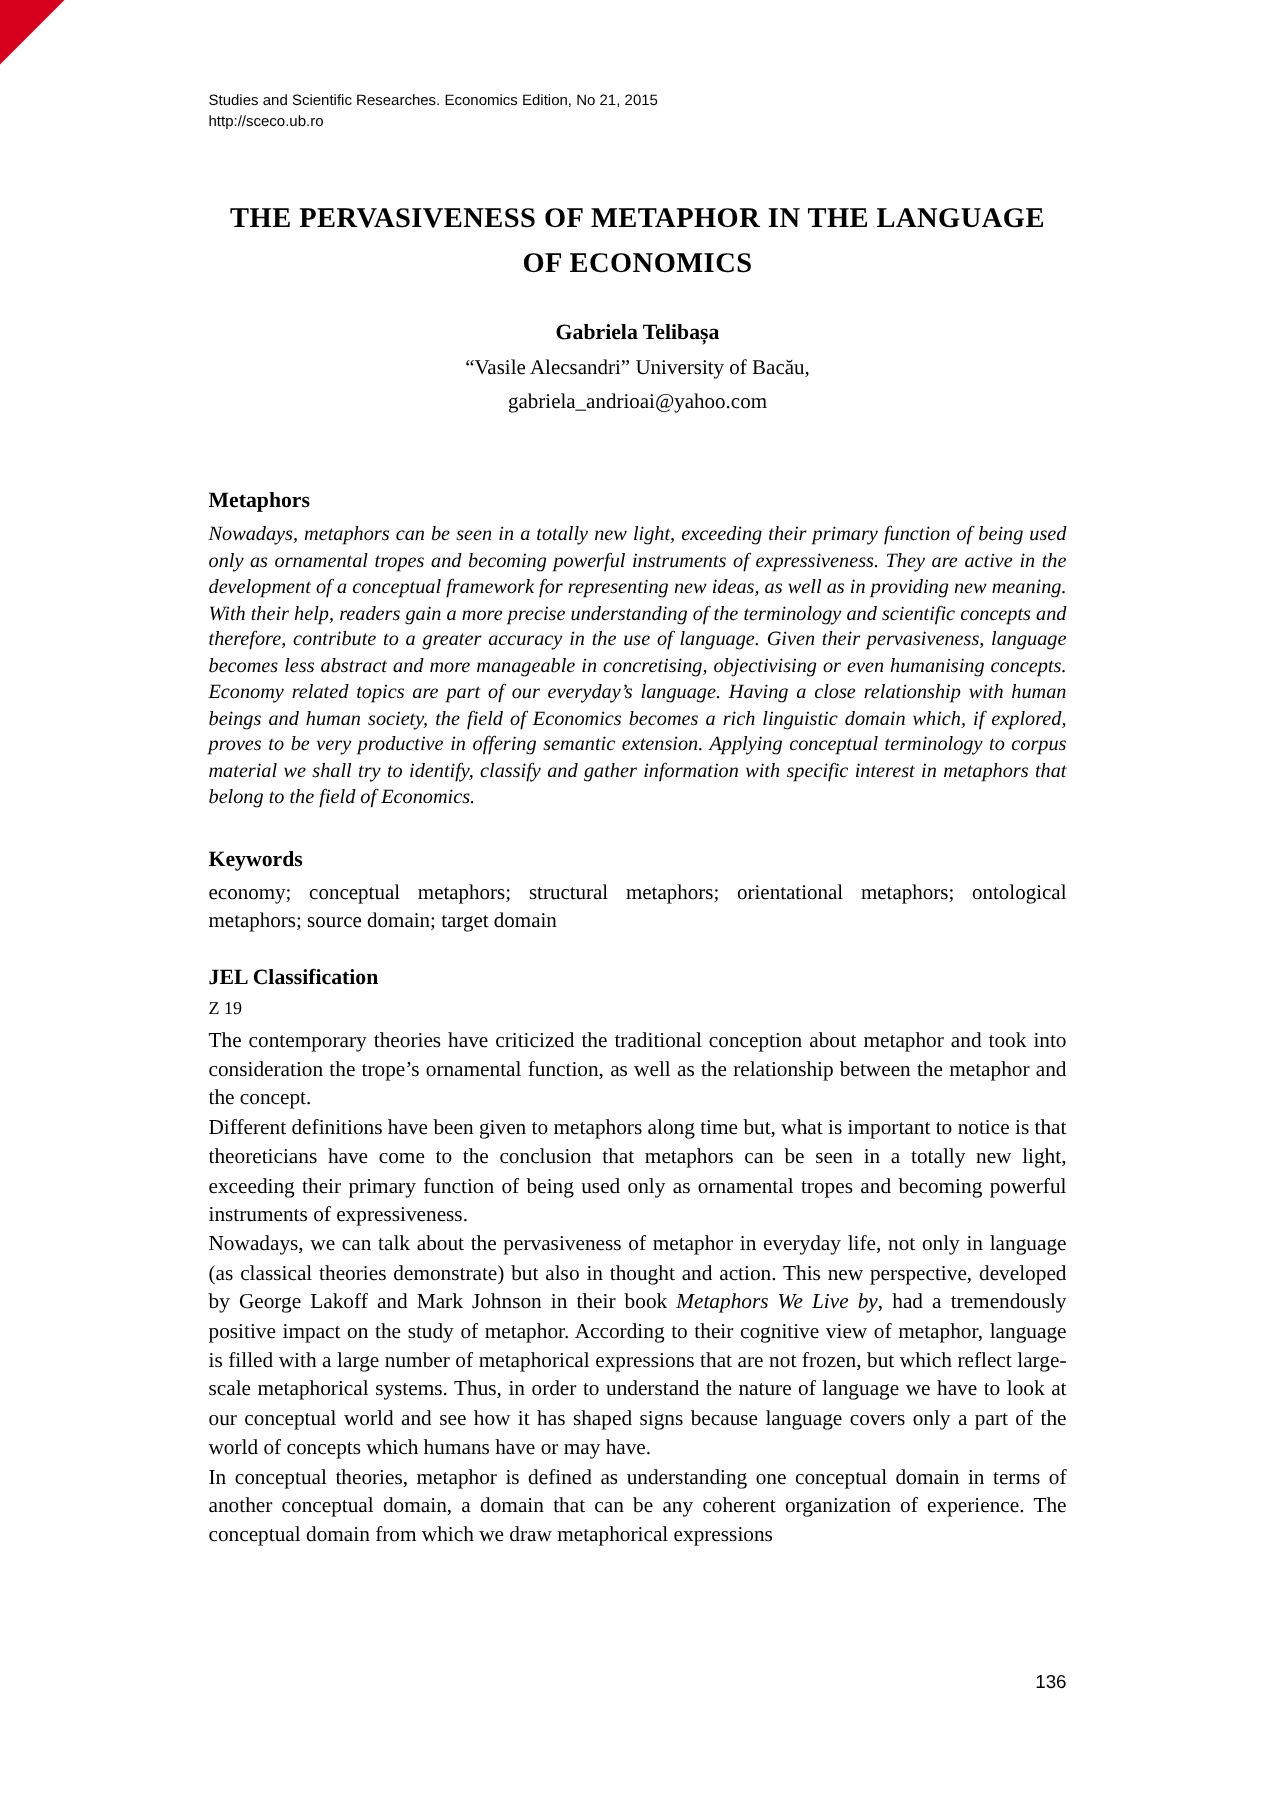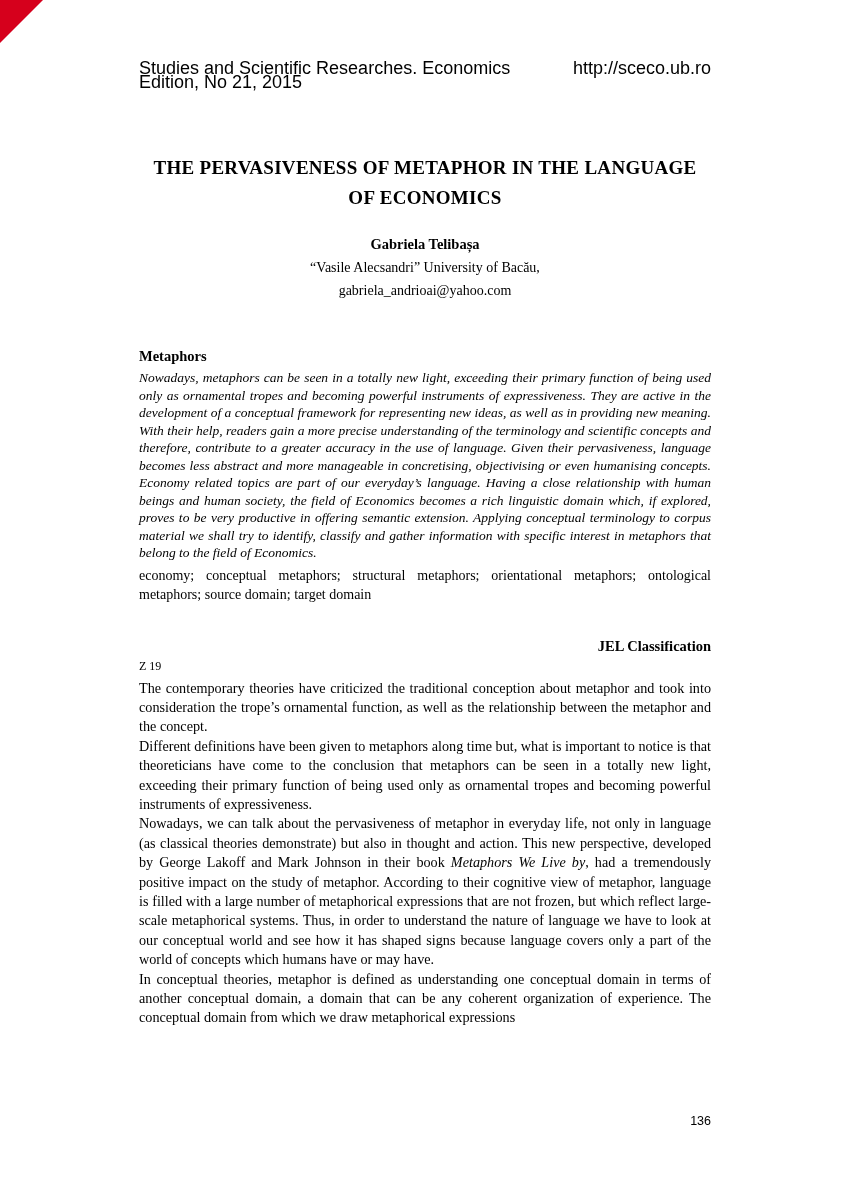--- a/index.html
+++ b/index.html
@@ -24,25 +24,26 @@
     left: 139px;
     top: 0;
     width: 572px;
   }
   .page-header {
     margin-top: 61px;
     display: flex;
     justify-content: space-between;
     align-items: baseline;
     font-family: "Liberation Sans", "DejaVu Sans", sans-serif;
-    font-size: 18px;
+    font-size: 10px;
     line-height: 14px;
+    flex-direction: column;
   }
   .paper-title {
-    margin-top: 64px;
+    margin-top: 42px;
     text-align: center;
     font-weight: bold;
     font-size: 19px;
     line-height: 30px;
     letter-spacing: 0.3px;
   }
   .author-block {
     margin-top: 20px;
     text-align: center;
     font-size: 14px;
@@ -64,21 +65,21 @@
     text-align-last: left;
   }
   .keywords-heading { margin-top: 24px; }
   .keywords-text {
     margin-top: 4px;
     font-size: 14px;
     line-height: 19px;
     text-align: justify;
     text-align-last: left;
   }
-  .jel-heading { margin-top: 33px; text-align: right; }
+  .jel-heading { margin-top: 19px; }
   .jel-code {
     margin-top: 2px;
     font-size: 12px;
     line-height: 18px;
   }
   .introduction-heading {
     margin-top: 59px;
     font-size: 15.5px;
     font-weight: bold;
     line-height: 20px;
@@ -116,20 +117,21 @@
 
   <div class="author-block">
     <div class="author-name">Gabriela Telibașa</div>
     <div>“Vasile Alecsandri” University of Bacău,</div>
     <div>gabriela_andrioai@yahoo.com</div>
   </div>
 
   <div class="section-heading abstract-heading">Metaphors</div>
   <p class="abstract-text">Nowadays, metaphors can be seen in a totally new light, exceeding their primary function of being used only as ornamental tropes and becoming powerful instruments of expressiveness. They are active in the development of a conceptual framework for representing new ideas, as well as in providing new meaning. With their help, readers gain a more precise understanding of the terminology and scientific concepts and therefore, contribute to a greater accuracy in the use of language. Given their pervasiveness, language becomes less abstract and more manageable in concretising, objectivising or even humanising concepts. Economy related topics are part of our everyday’s language. Having a close relationship with human beings and human society, the field of Economics becomes a rich linguistic domain which, if explored, proves to be very productive in offering semantic extension. Applying conceptual terminology to corpus material we shall try to identify, classify and gather information with specific interest in metaphors that belong to the field of Economics.</p>
 
+  <div class="section-heading keywords-heading">Keywords</div>
   <p class="keywords-text">economy; conceptual metaphors; structural metaphors; orientational metaphors; ontological metaphors; source domain; target domain</p>
 
   <div class="section-heading jel-heading">JEL Classification</div>
   <p class="jel-code">Z 19</p>
 
   <div class="body-paragraphs">
       <p class="body-par"><span>The contemporary theories have criticized the traditional conception about metaphor and took into consideration the trope’s ornamental function, as well as the relationship between the metaphor and the concept.</span></p>
       <p class="body-par"><span>Different definitions have been given to metaphors along time but, what is important to notice is that theoreticians have come to the conclusion that metaphors can be seen in a totally new light, exceeding their primary function of being used only as ornamental tropes and becoming powerful instruments of expressiveness.</span></p>
       <p class="body-par"><span>Nowadays, we can talk about the pervasiveness of metaphor in everyday life, not only in language (as classical theories demonstrate) but also in thought and action. This new perspective, developed by George Lakoff and Mark Johnson in their book </span><em>Metaphors We Live by</em><span>, had a tremendously positive impact on the study of metaphor. According to their cognitive view of metaphor, language is filled with a large number of metaphorical expressions that are not frozen, but which reflect large-scale metaphorical systems. Thus, in order to understand the nature of language we have to look at our conceptual world and see how it has shaped signs because language covers only a part of the world of concepts which humans have or may have.</span></p>
       <p class="body-par"><span>In conceptual theories, metaphor is defined as understanding one conceptual domain in terms of another conceptual domain, a domain that can be any coherent organization of experience. The conceptual domain from which we draw metaphorical expressions</span></p>

